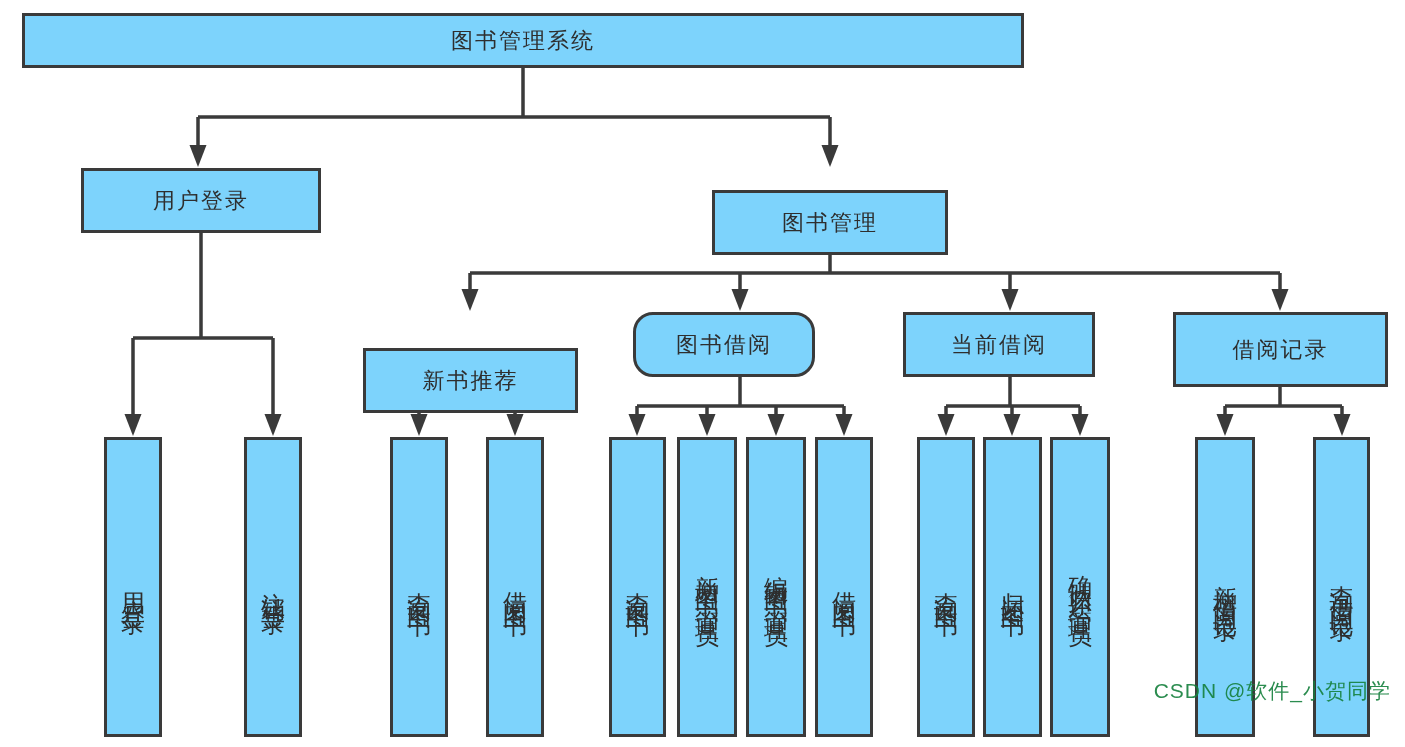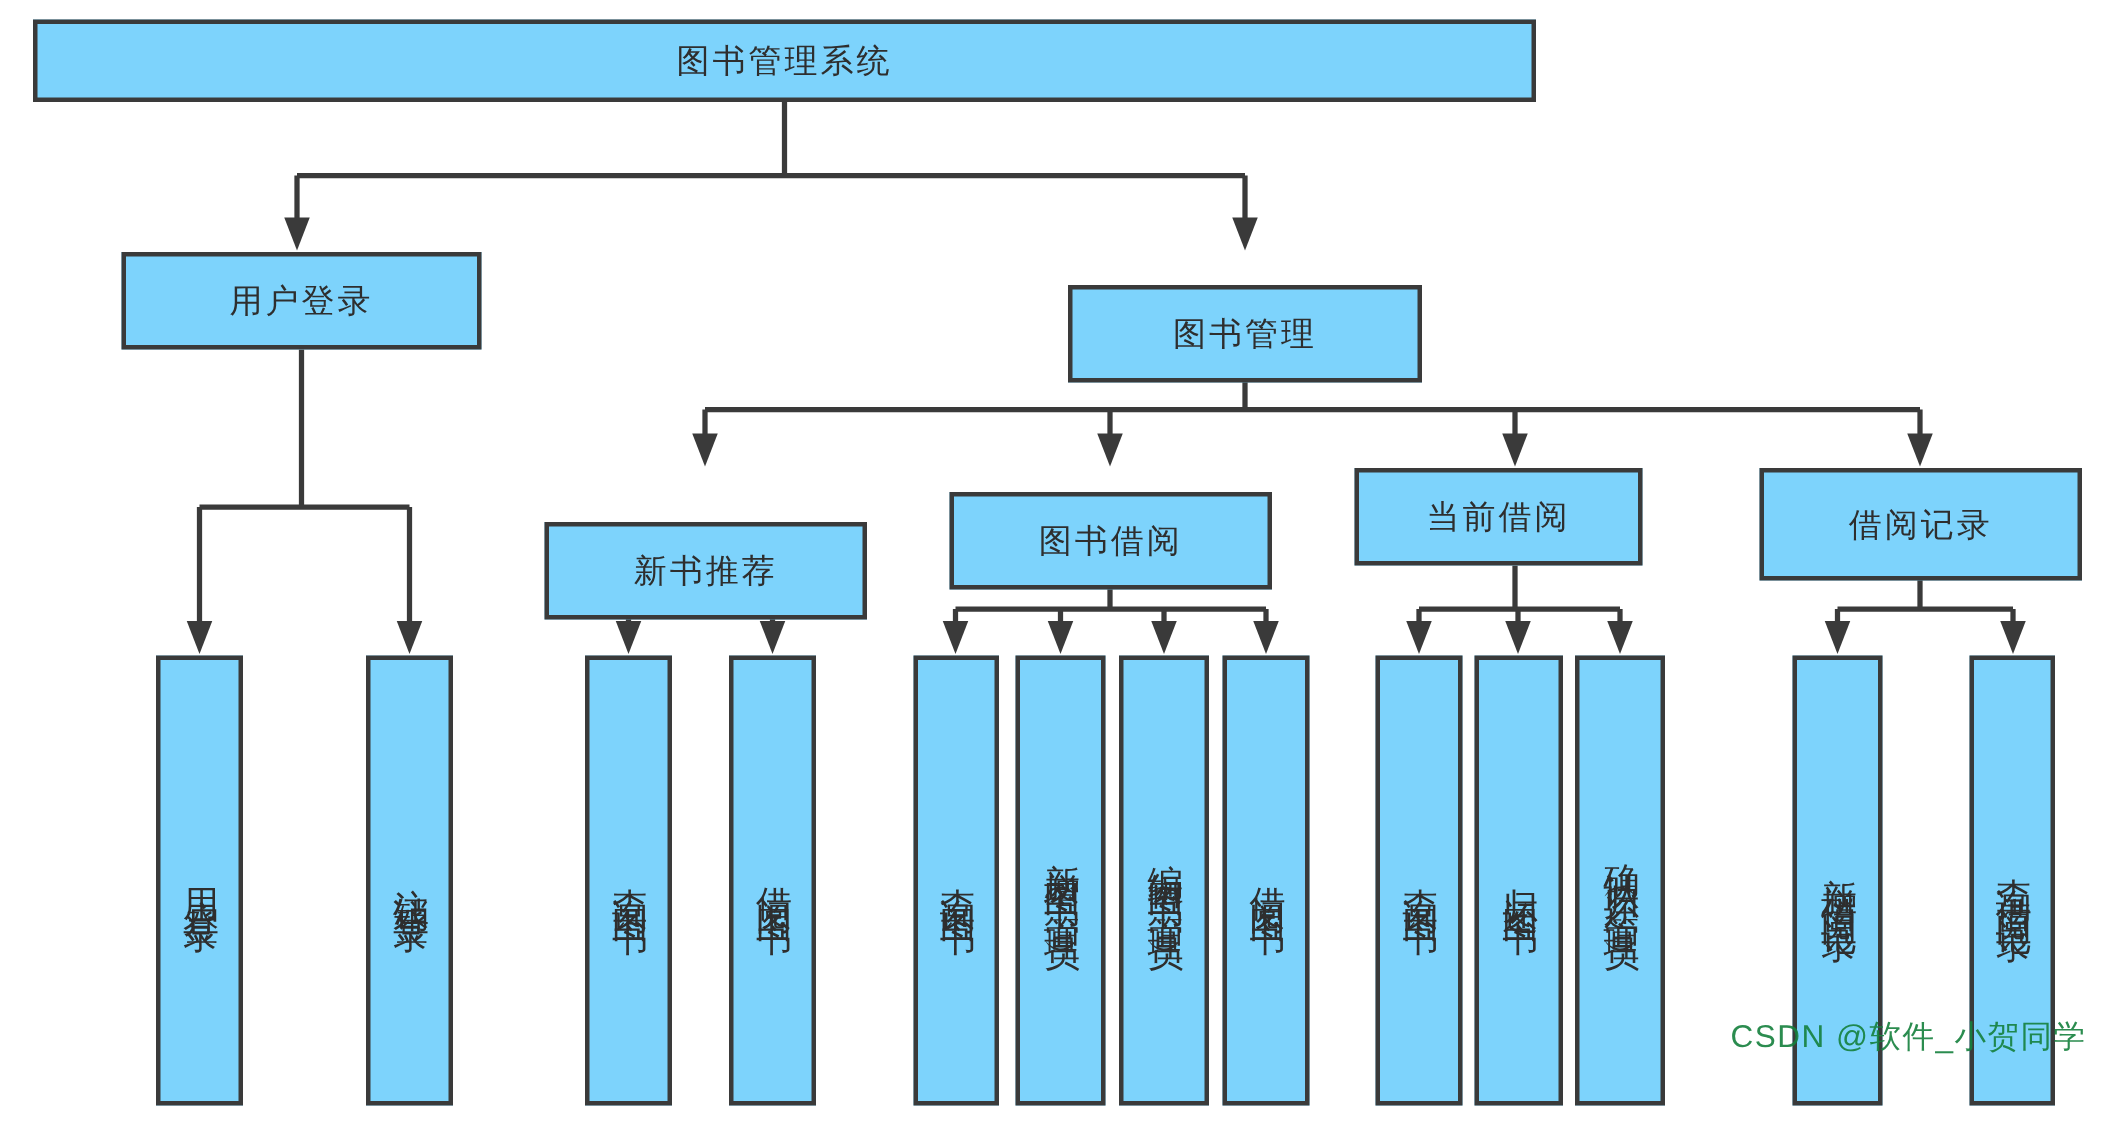--- a/index.html
+++ b/index.html
@@ -106,21 +106,21 @@
       <polygon points="1333.5,414 1350.5,414 1342,436" fill="#3a3a3a"></polygon>
     </g>
   </svg>
 
   <div class="node hnode" style="left:22px; top:13px; width:1002px; height:55px;">图书管理系统</div>
 
   <div class="node hnode" style="left:81px; top:168px; width:240px; height:65px;">用户登录</div>
   <div class="node hnode" style="left:712px; top:168px; width:236px; height:65px;margin-top:22px;">图书管理</div>
 
   <div class="node hnode" style="left:363px; top:312px; width:215px; height:65px;margin-top:36px;">新书推荐</div>
-  <div class="node hnode" style="left:633px; top:328px; width:215px; height:65px;">图书借阅</div>
+  <div class="node hnode" style="left:633px; top:312px; width:182px; height:65px;border-radius:20px;">图书借阅</div>
   <div class="node hnode" style="left:903px; top:312px; width:192px; height:65px;">当前借阅</div>
   <div class="node hnode" style="left:1173px; top:312px; width:215px; height:75px;">借阅记录</div>
 
   <div class="node vnode" style="left:104px; width:58px;">用户登录</div>
   <div class="node vnode" style="left:244px; width:58px;">注销登录</div>
 
   <div class="node vnode" style="left:390px; width:58px;">查询图书</div>
   <div class="node vnode" style="left:486px; width:58px;">借阅图书</div>
 
   <div class="node vnode" style="left:609px; width:57px;">查询图书</div>

